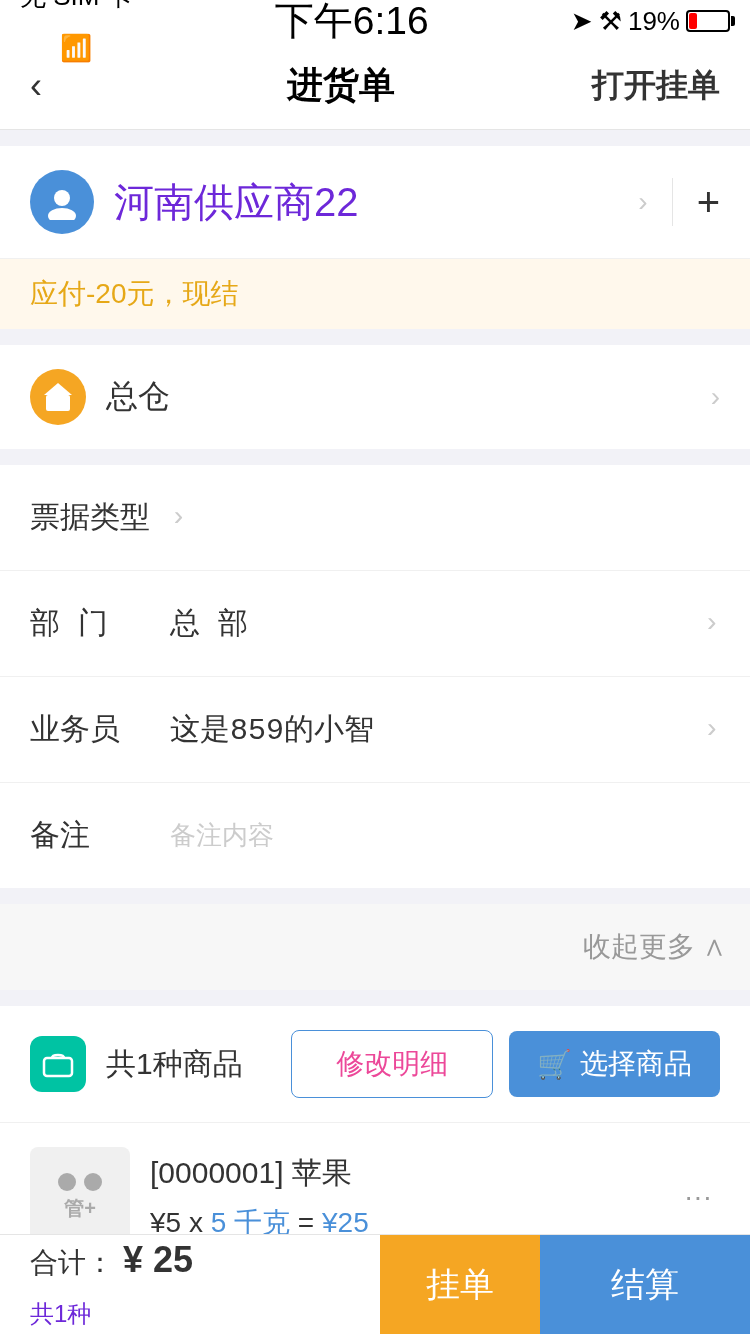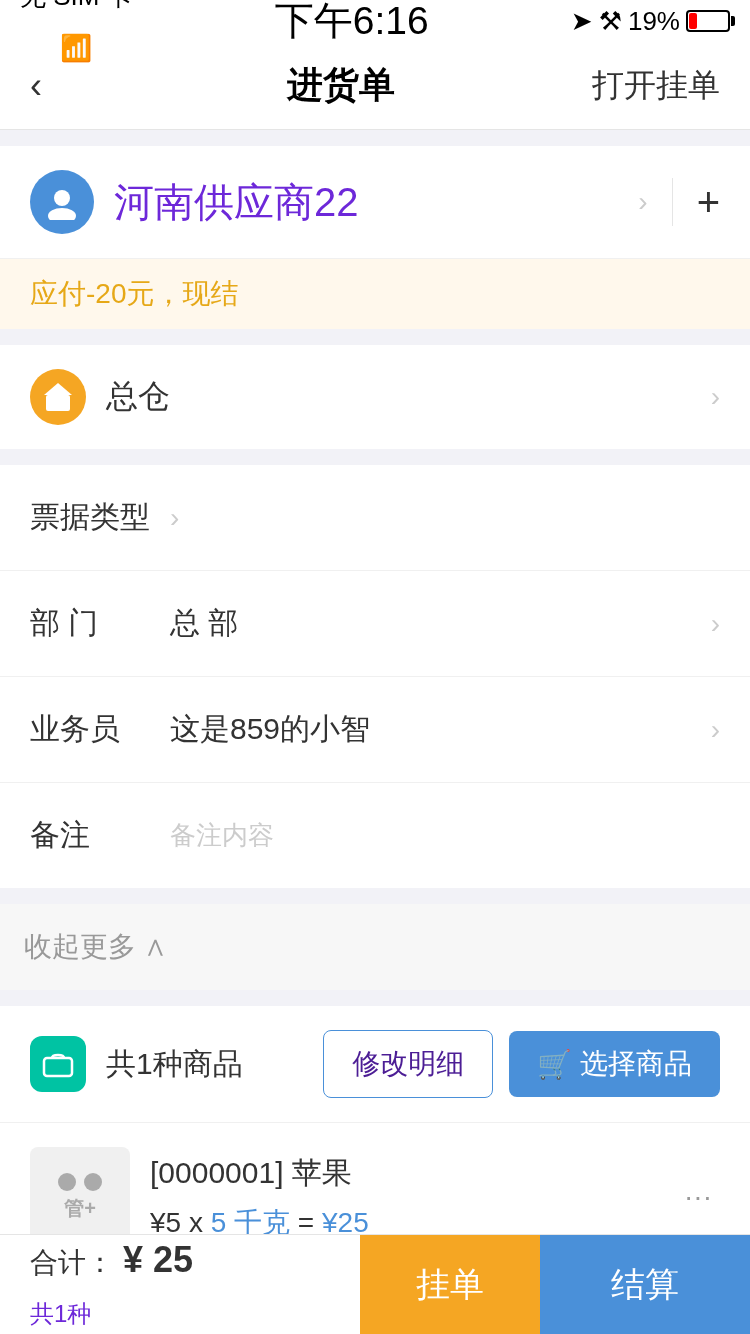--- a/index.html
+++ b/index.html
@@ -61,20 +61,21 @@
     }
     .nav-title {
       font-size: 36px;
       font-weight: 600;
       color: #000;
     }
     .nav-action {
       font-size: 32px;
       color: #333;
       cursor: pointer;
+      font-weight: bold;
     }
 
     
     .section {
       background: #fff;
       margin-bottom: 16px;
     }
 
     
     .supplier-row {
@@ -145,20 +146,21 @@
     .form-section {
       background: #fff;
       margin-bottom: 16px;
     }
     .form-row {
       display: flex;
       align-items: center;
       padding: 32px 30px;
       border-bottom: 1px solid #f0f0f0;
       min-height: 100px;
+      font-family: Liberation Mono, monospace;
     }
     .form-row:last-child {
       border-bottom: none;
     }
     .form-label {
       font-size: 30px;
       color: #333;
       width: 130px;
       flex-shrink: 0;
     }
@@ -171,21 +173,21 @@
     .form-placeholder {
       flex: 1;
       font-size: 26px;
       color: #ccc;
       padding-left: 10px;
     }
 
     
     .collapse-btn {
       background: #f7f7f7;
-      text-align: left;
+      text-align: right;
       padding: 24px;
       font-size: 28px;
       color: #999;
       cursor: pointer;
     }
 
     
     .product-header {
       display: flex;
       align-items: center;
@@ -200,24 +202,24 @@
       color: #fff; font-size: 24px; margin-right: 20px;
       flex-shrink: 0;
     }
     .product-count {
       flex: 1;
       font-size: 30px;
       color: #333;
     }
     .btn-outline {
       border: 1.5px solid #4a90d9;
-      color: #4c1d95;
+      color: #ec4899;
       background: #fff;
       border-radius: 8px;
-      padding: 14px 28px;
+      padding: 14px 44px;
       font-size: 28px;
       cursor: pointer;
       margin-right: 16px;
     }
     .btn-primary {
       background: #4a90d9;
       color: #fff;
       border: none;
       border-radius: 8px;
       padding: 14px 28px;
@@ -307,21 +309,21 @@
       font-weight: 600;
       color: #333;
       display: inline;
     }
     .total-count {
       font-size: 24px;
       color: #6d28d9;
       margin-top: 16px;
     }
     .btn-hang {
-      width: 180px;
+      width: 160px;
       background: #f5a623;
       color: #fff;
       font-size: 34px;
       border: none;
       cursor: pointer;
       display: flex; align-items: center; justify-content: center;
     }
     .btn-checkout {
       width: 210px;
       background: #4a90d9;

